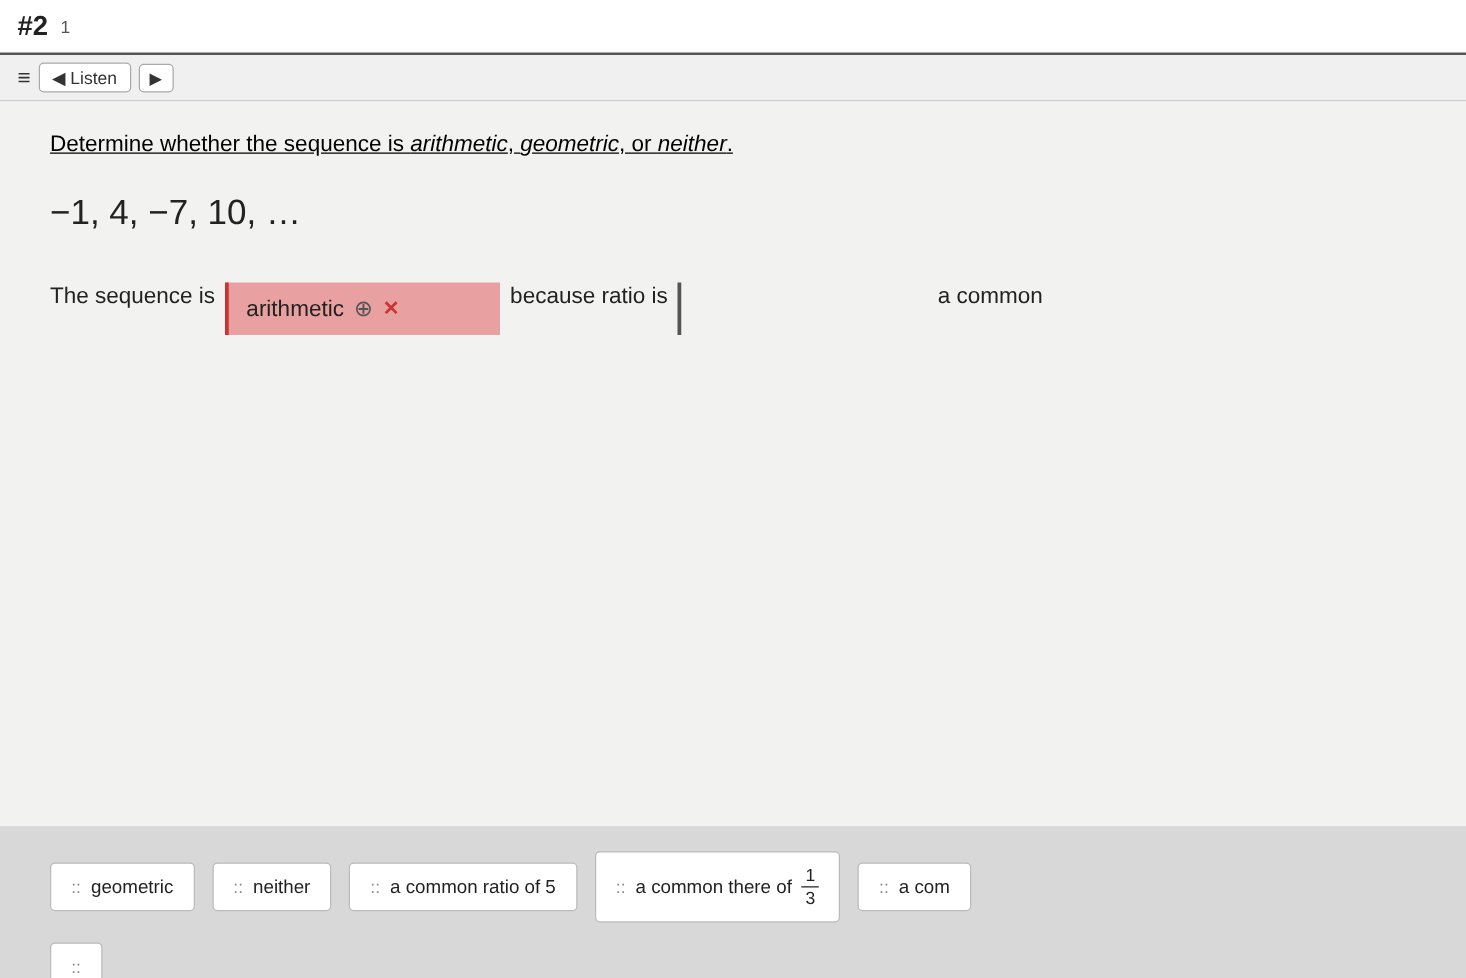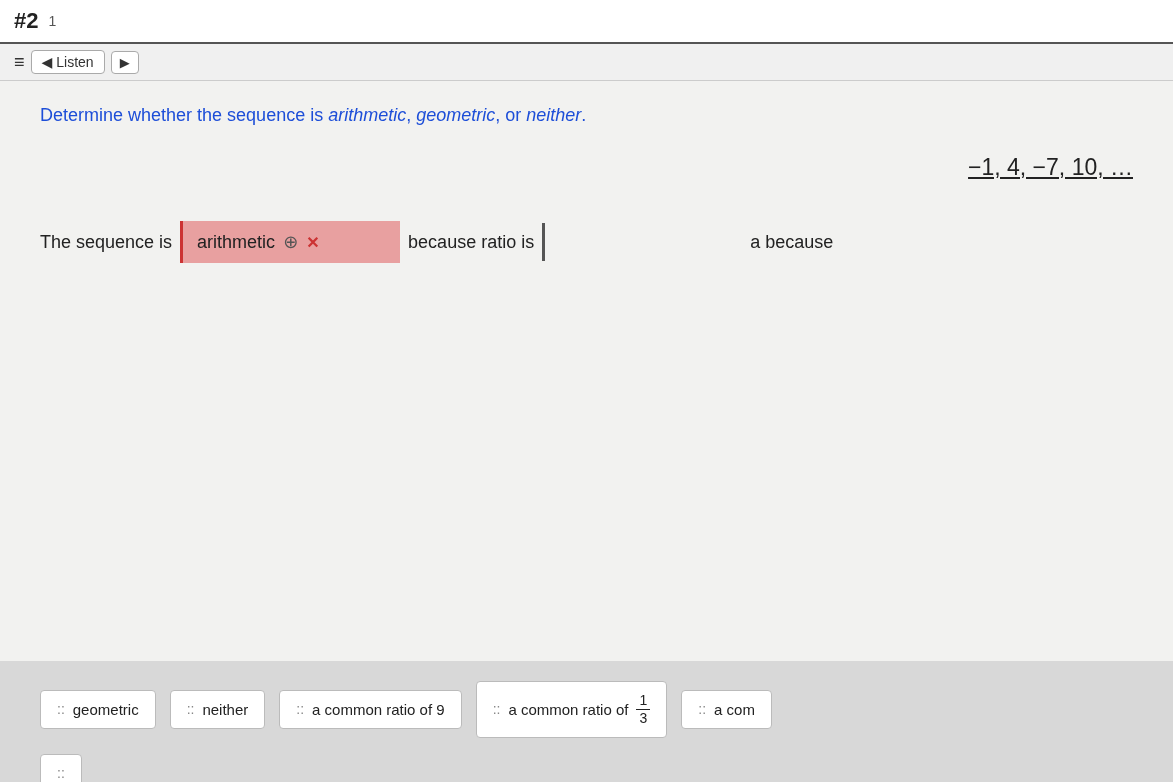--- a/index.html
+++ b/index.html
@@ -75,40 +75,39 @@
 
     
     .main-content {
       background: #f2f2f0;
       padding: 24px 40px;
       min-height: 580px;
     }
 
     .question-instruction {
       font-size: 18px;
-      color: #1d4ed8;
+      color: #000000;
       margin-bottom: 28px;
+      text-decoration: underline;
     }
 
     .question-instruction em {
       font-style: italic;
     }
 
     .sequence-display {
-      text-align: right;
-      font-size: 23px;
+      text-align: left;
+      font-size: 28px;
       color: #222;
       margin-bottom: 40px;
-      text-decoration: underline;
     }
 
     
     .answer-row {
       display: flex;
-      align-items: center;
       gap: 8px;
       margin-bottom: 48px;
       flex-wrap: wrap;
     }
 
     .answer-label {
       font-size: 18px;
       color: #222;
     }
 
@@ -238,46 +237,46 @@
       <span class="move-icon">⊕</span>
       <span class="remove-icon">✕</span>
     </div>
 
     <span class="answer-label">because ratio is</span>
 
     <div class="border-slot">
       <span>&nbsp;</span>
     </div>
 
-    <span class="answer-label">a because</span>
+    <span class="answer-label">a common</span>
   </div>
 
 </div>
 
 <div class="options-area">
   <div class="options-row">
 
     <div class="drag-item">
       <span class="drag-dots">::</span>
       <span>geometric</span>
     </div>
 
     <div class="drag-item">
       <span class="drag-dots">::</span>
       <span>neither</span>
     </div>
 
     <div class="drag-item">
       <span class="drag-dots">::</span>
-      <span>a common ratio of 9</span>
-    </div>
-
-    <div class="drag-item">
-      <span class="drag-dots">::</span>
-      <span>a common ratio of </span>
+      <span>a common ratio of 5</span>
+    </div>
+
+    <div class="drag-item">
+      <span class="drag-dots">::</span>
+      <span>a common there of </span>
       <span class="frac">
         <span class="num">1</span>
         <span class="den">3</span>
       </span>
     </div>
 
     <div class="drag-item">
       <span class="drag-dots">::</span>
       <span>a com</span>
     </div>

